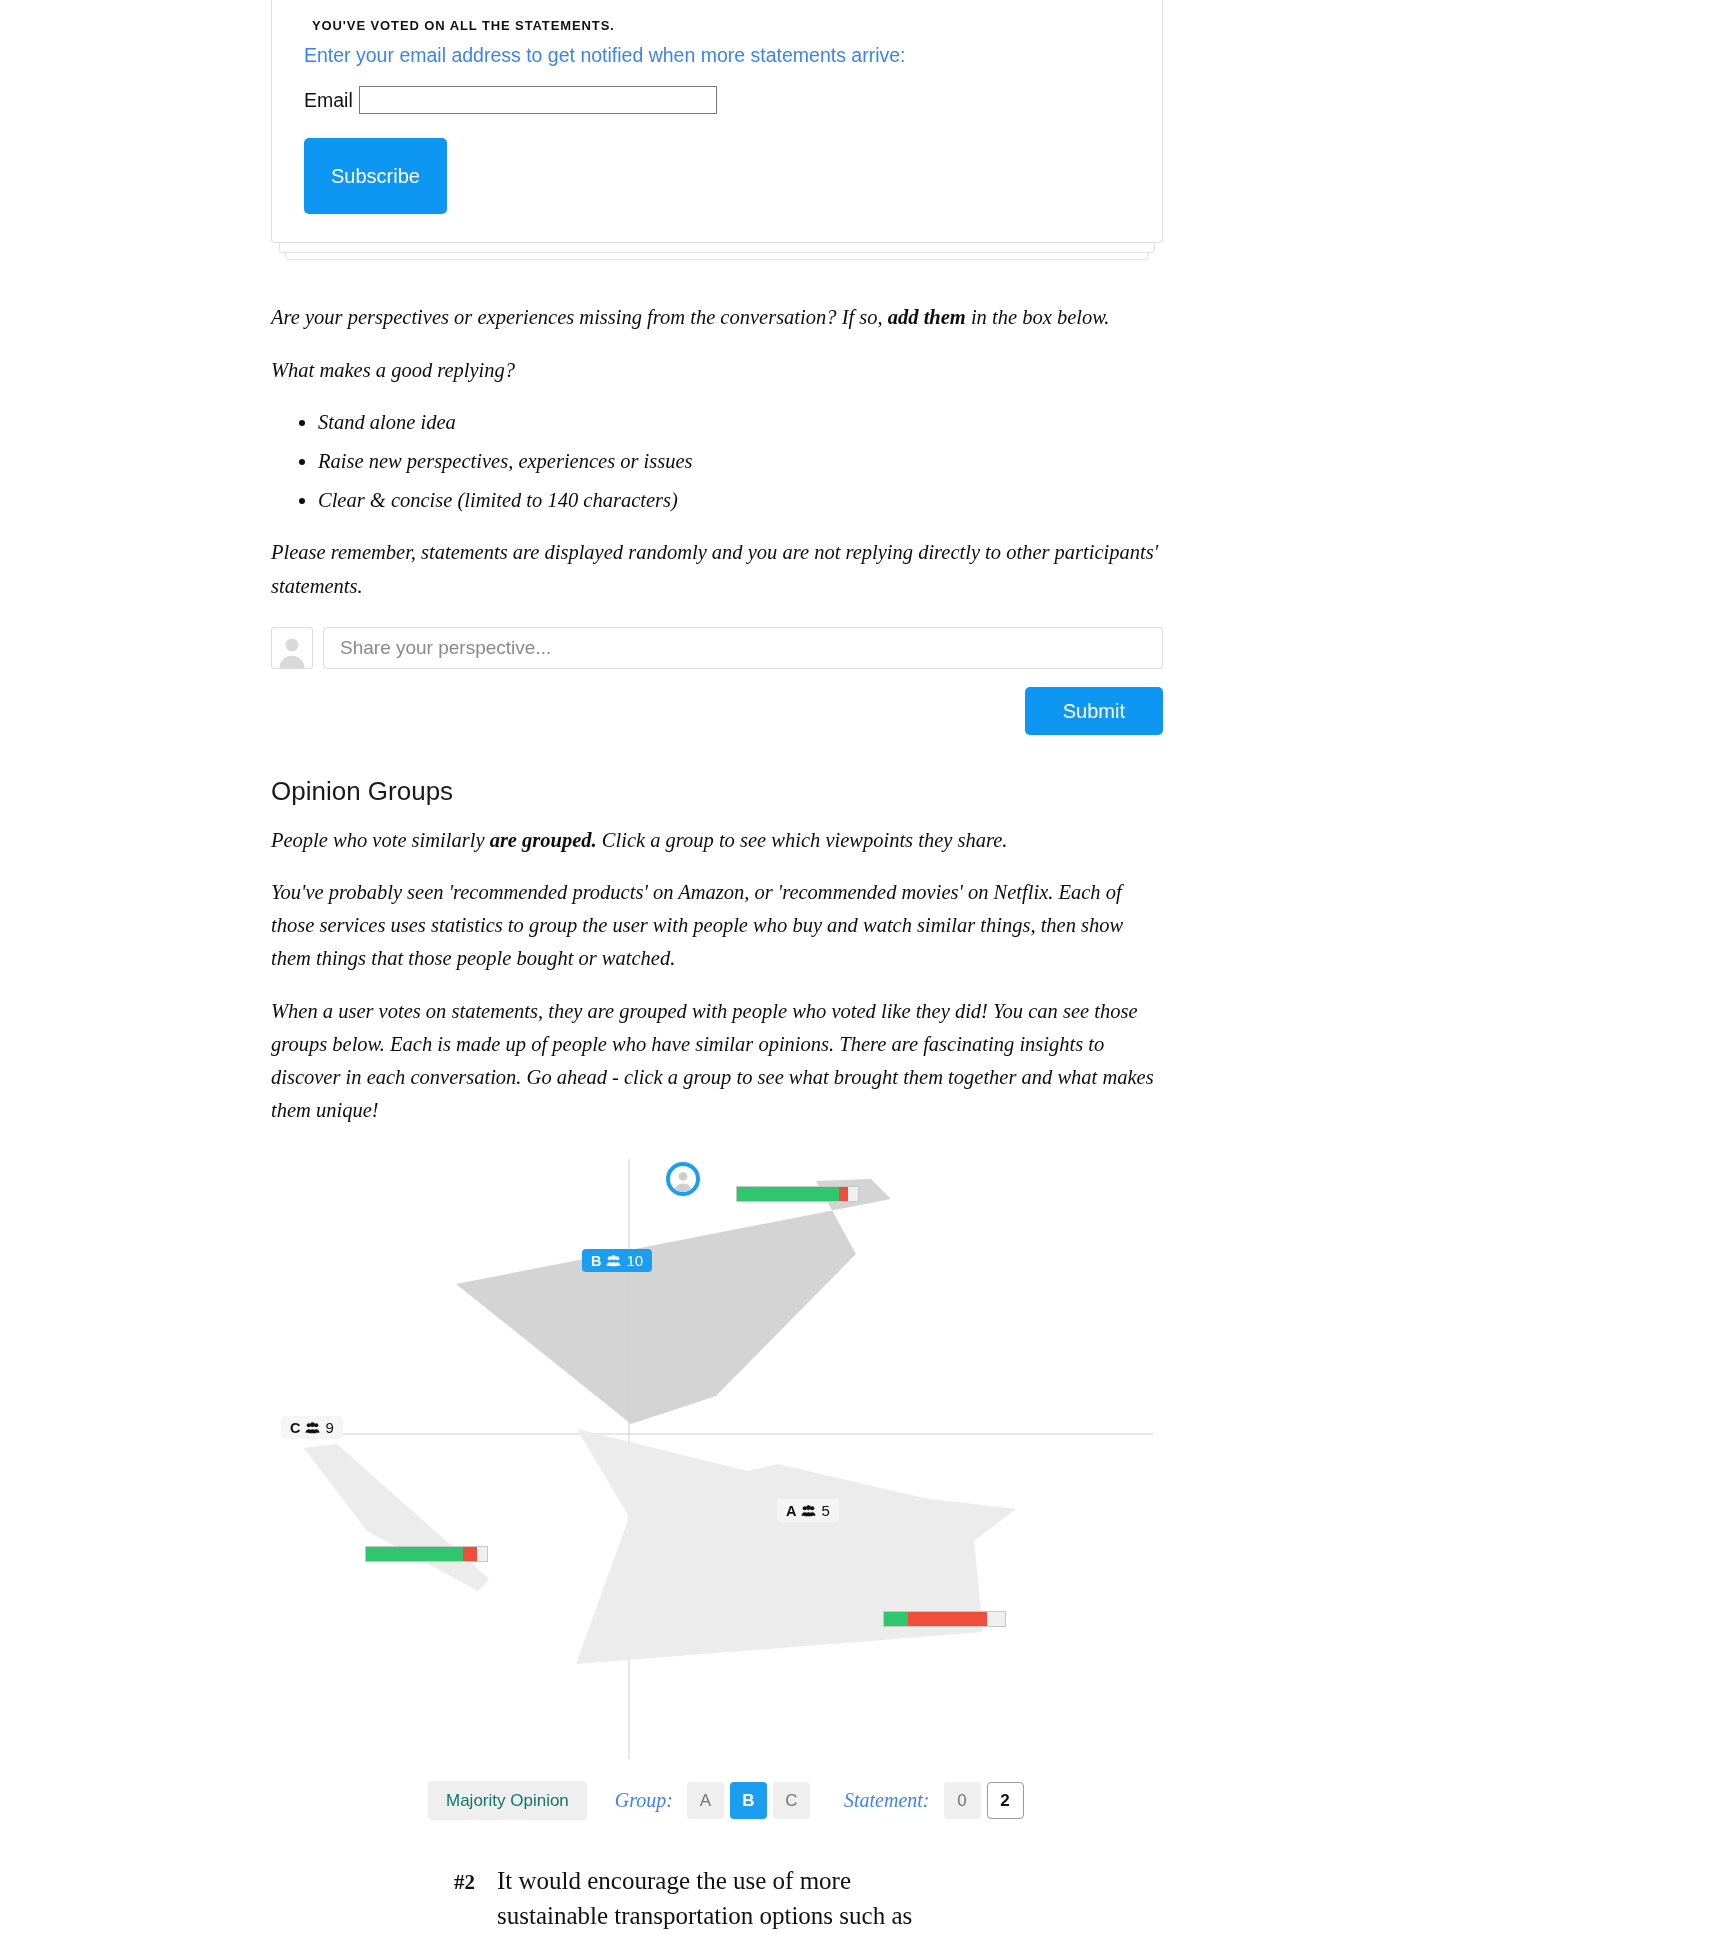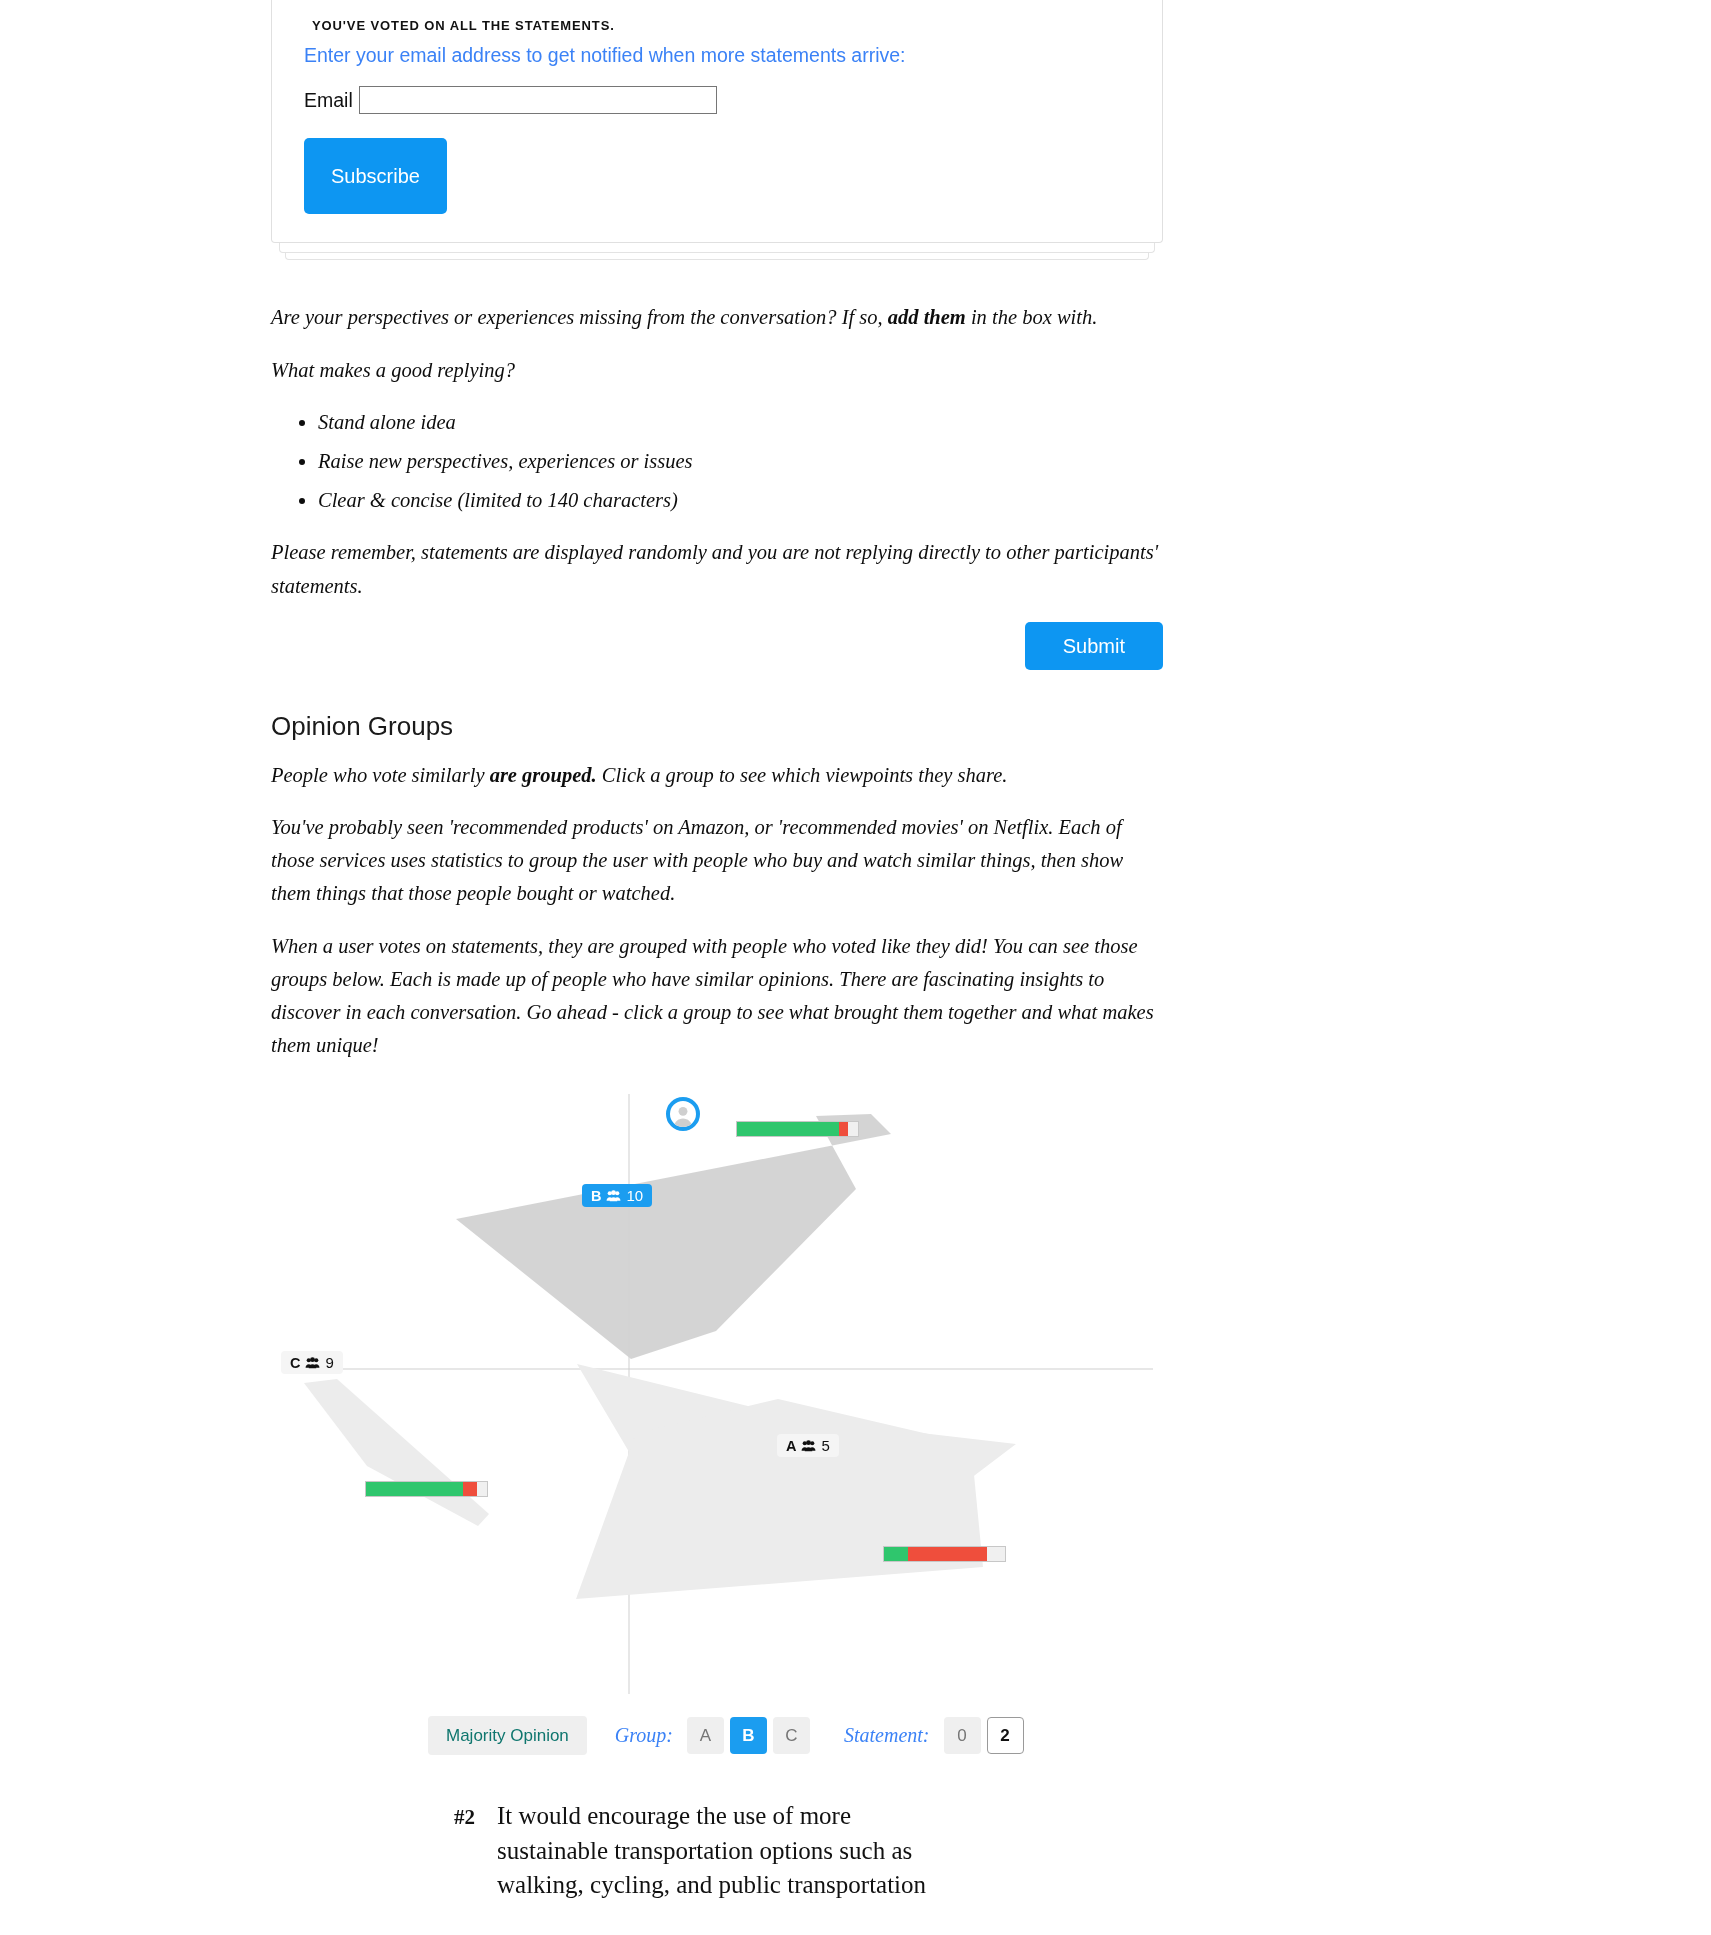--- a/index.html
+++ b/index.html
@@ -307,29 +307,38 @@
         <span class="email-label">Email</span>
         <input class="email-input" type="text" placeholder="" style="">
       </div>
       <button class="btn-blue">Subscribe</button>
     </div>
     <div class="stack-sheet s1"></div>
     <div class="stack-sheet s2"></div>
   </div>
 
   <div class="copy serif" style="margin-top:58px;">
-    <p><span>Are your perspectives or experiences missing from the conversation? If so, </span><b>add them</b><span> in the box with.</span></p>
+    <p><span>Are your perspectives or experiences missing from the conversation? If so, </span><b>add them</b><span> in the box below.</span></p>
     <p>What makes a good replying?</p>
     <ul>
       <li>Stand alone idea</li>
       <li>Raise new perspectives, experiences or issues</li>
       <li>Clear &amp; concise (limited to 140 characters)</li>
     </ul>
     <p>Please remember, statements are displayed randomly and you are not replying directly to other participants' statements.</p>
 
+    <div class="perspective-row">
+      <div class="avatar-box">
+        <svg class="avatar-glyph" viewBox="0 0 34 34">
+          <circle cx="17" cy="11" r="6.4" fill="#d9d9d9"></circle>
+          <path d="M4.5 34c0-7.2 5.6-12.2 12.5-12.2S29.5 26.8 29.5 34z" fill="#d9d9d9"></path>
+        </svg>
+      </div>
+      <input class="perspective-input" type="text" placeholder="Share your perspective..." style="">
+    </div>
     <div class="submit-row">
       <button class="btn-submit">Submit</button>
     </div>
   </div>
 
   <div class="copy">
     <h2 class="section-title">Opinion Groups</h2>
     <div class="serif">
       <p><span>People who vote similarly </span><b>are grouped.</b><span> Click a group to see which viewpoints they share.</span></p>
       <p>You've probably seen 'recommended products' on Amazon, or 'recommended movies' on Netflix. Each of those services uses statistics to group the user with people who buy and watch similar things, then show them things that those people bought or watched.</p>

